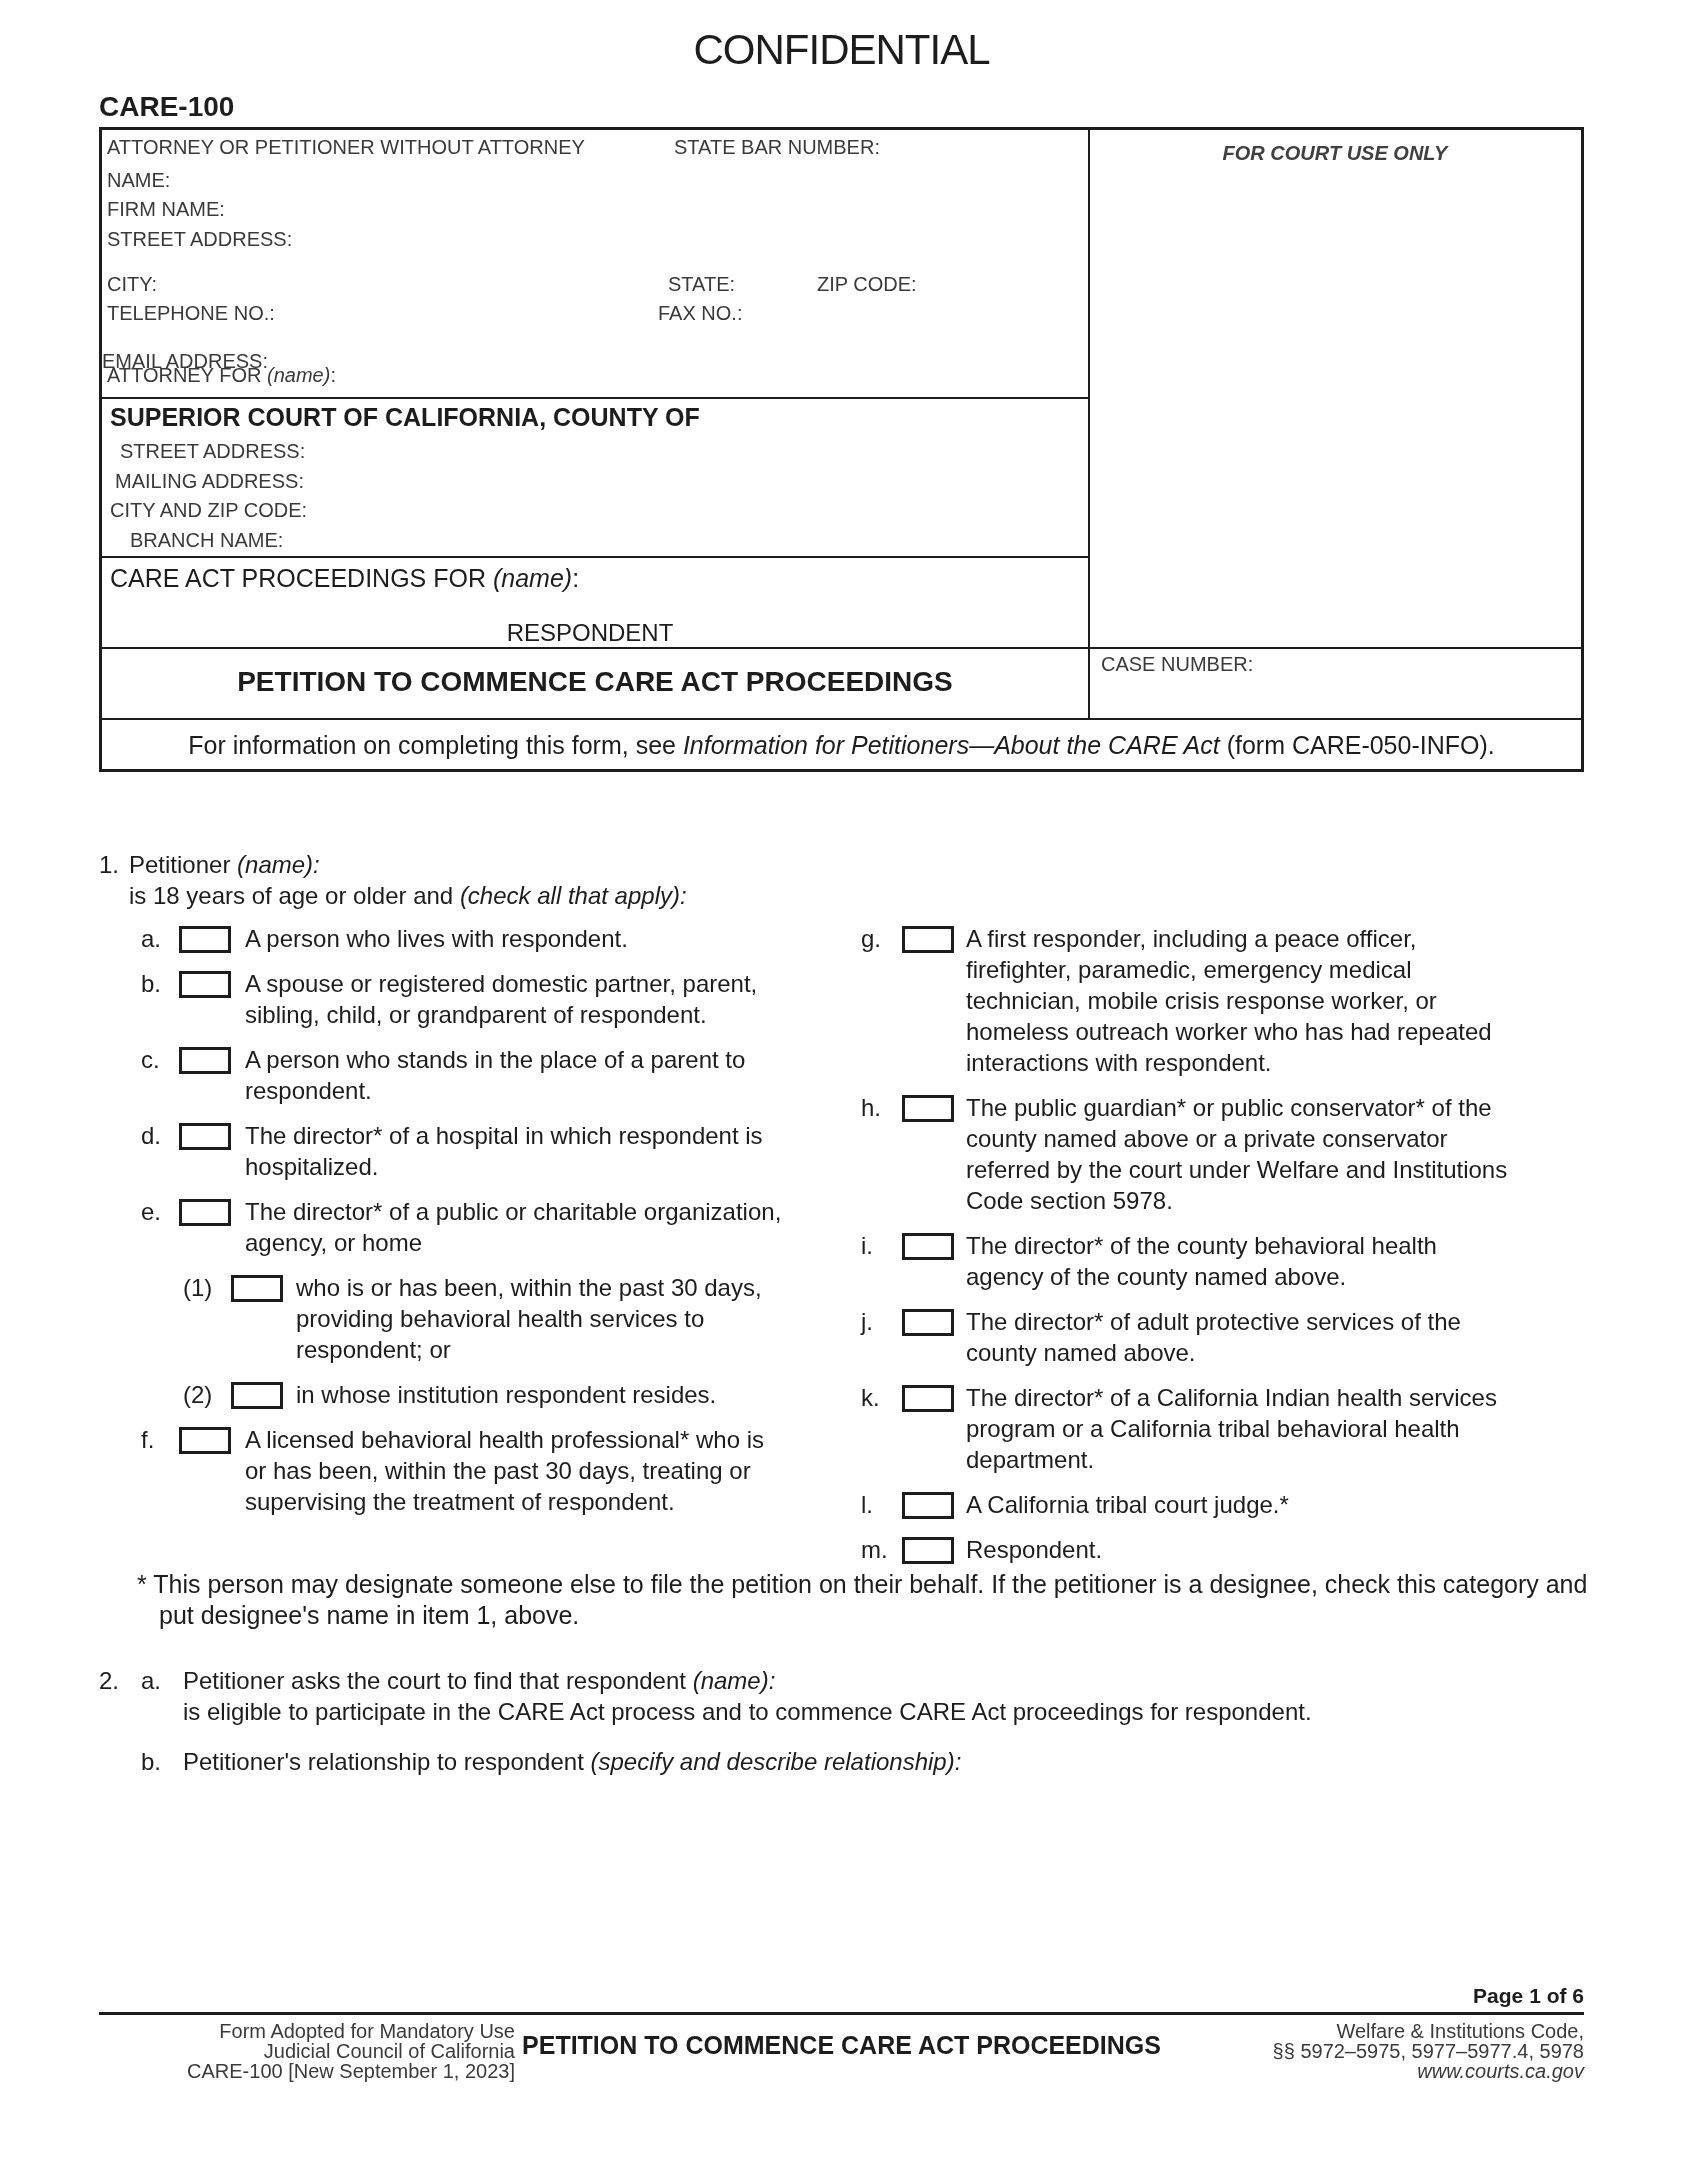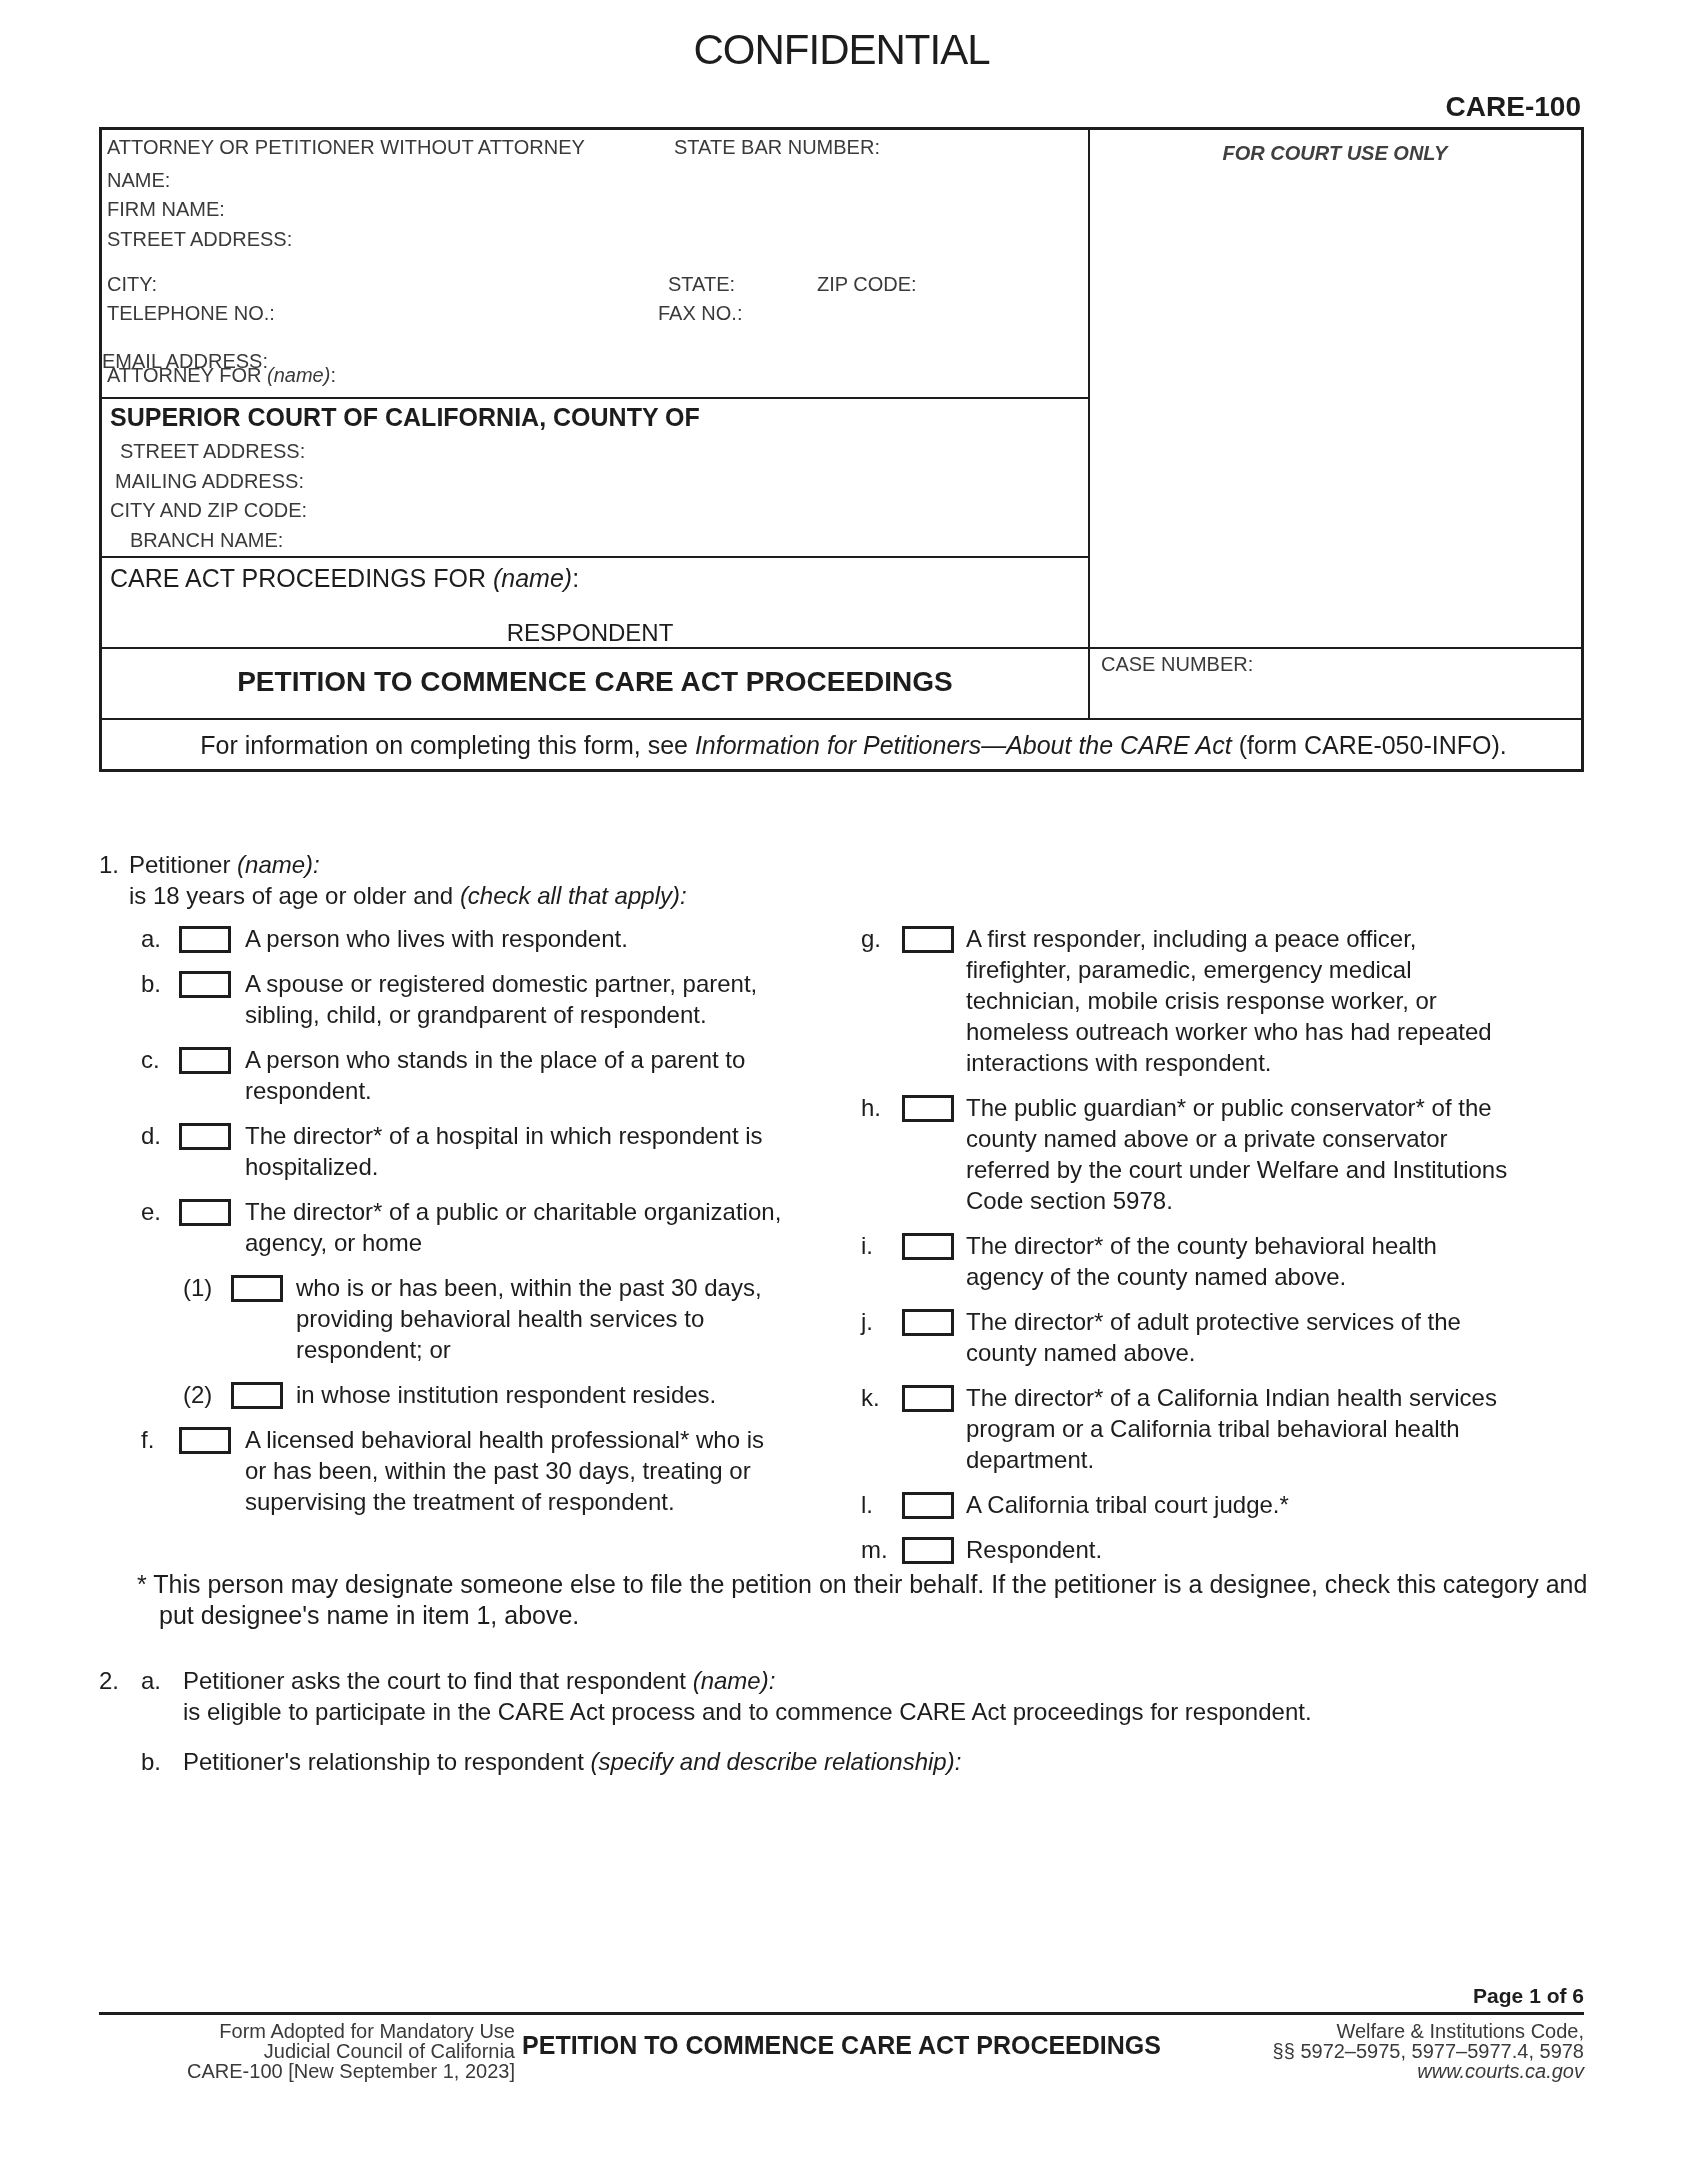--- a/index.html
+++ b/index.html
@@ -3,37 +3,37 @@
 <meta charset="utf-8">
 <style>
   html,body{margin:0;padding:0;background:#fff;}
   .page{position:relative;width:1683px;height:2178px;background:#fff;overflow:hidden;
         font-family:"Liberation Sans",sans-serif;color:#1d1d1d;}
   .abs{position:absolute;}
   .it{font-style:italic;}
 
   .confidential{top:26px;left:0;width:100%;text-align:center;
                 font-size:42px;font-weight:normal;letter-spacing:-1px;}
-  .form-number{top:91px;left:99px;width:1482px;text-align:right;font-size:28px;font-weight:bold;}
+  .form-number{top:91px;left:99px;width:1482px;text-align:left;font-size:28px;font-weight:bold;}
 
   
   .hdr{top:127px;left:99px;width:1485px;height:645px;border:3px solid #1d1d1d;box-sizing:border-box;}
   .hline{position:absolute;height:2px;background:#1d1d1d;left:0;}
   .vline{position:absolute;width:2px;background:#1d1d1d;}
   .lbl{position:absolute;font-size:20px;white-space:nowrap;color:#3a3a3a;}
   .lbl-md{position:absolute;font-size:24px;white-space:nowrap;}
   .court-heading{position:absolute;font-size:25px;font-weight:bold;white-space:nowrap;}
   .court-use{position:absolute;left:986px;top:12px;width:494px;text-align:center;
              font-size:20px;font-weight:bold;font-style:italic;color:#404040;}
   .respondent-wrap{position:absolute;top:489px;left:0;width:976px;text-align:center;font-size:24px;}
   .title-cell{position:absolute;left:0;top:517px;width:986px;height:69px;
               display:flex;align-items:center;justify-content:center;}
   .title-cell span{font-size:28px;font-weight:bold;text-align:center;}
   .case-cell{position:absolute;left:999px;top:523px;font-size:20px;color:#3a3a3a;white-space:nowrap;}
-  .info-row{position:absolute;left:12px;top:588px;width:1479px;height:54px;
+  .info-row{position:absolute;left:0;top:588px;width:1479px;height:54px;
             display:flex;align-items:center;justify-content:center;font-size:25px;white-space:pre;border-radius:10px;}
 
   
   .body-fs{font-size:24px;line-height:31px;}
   .s1-intro{top:849px;left:99px;}
   .s1-intro .num{position:absolute;left:0;top:0;}
   .s1-intro .ln{display:block;padding-left:30px;white-space:pre;}
 
   .col{position:absolute;top:923px;}
   .col-left{left:129px;width:707px;}

